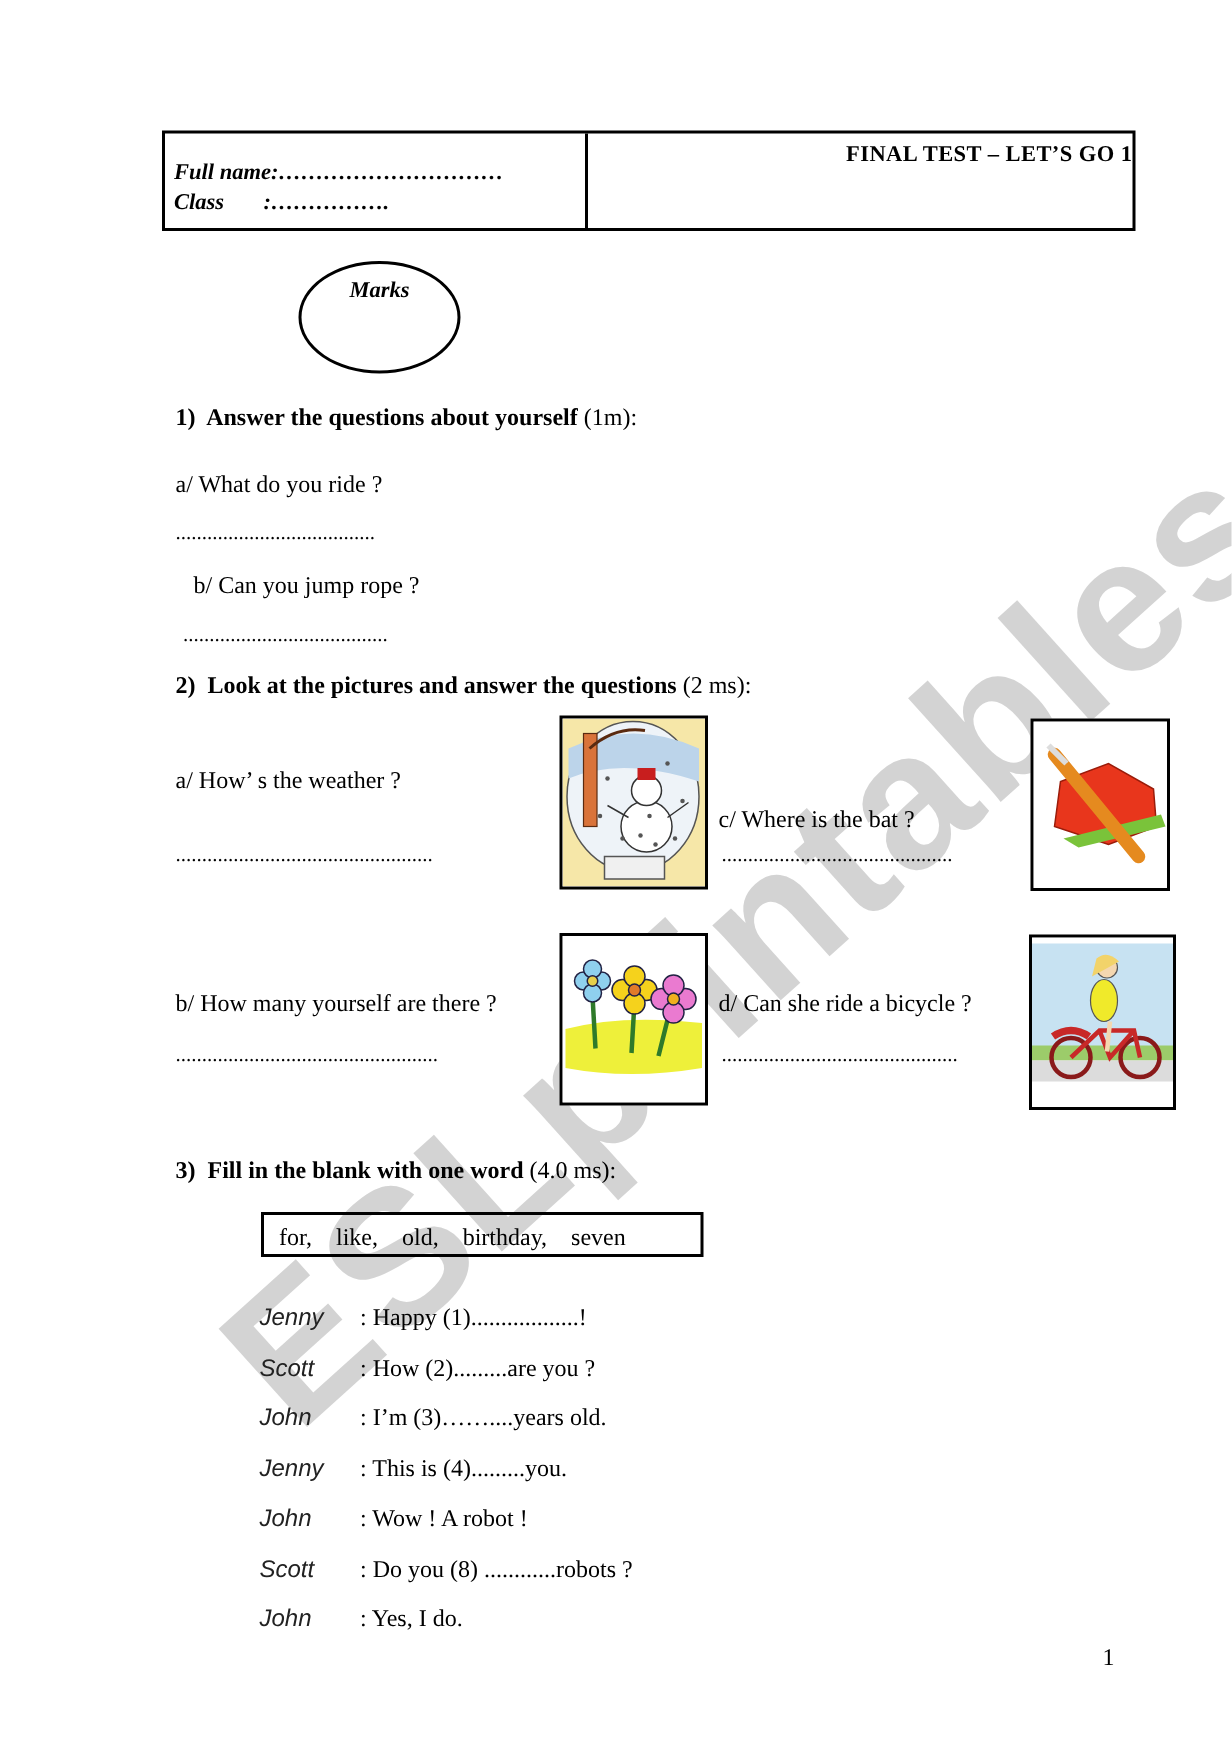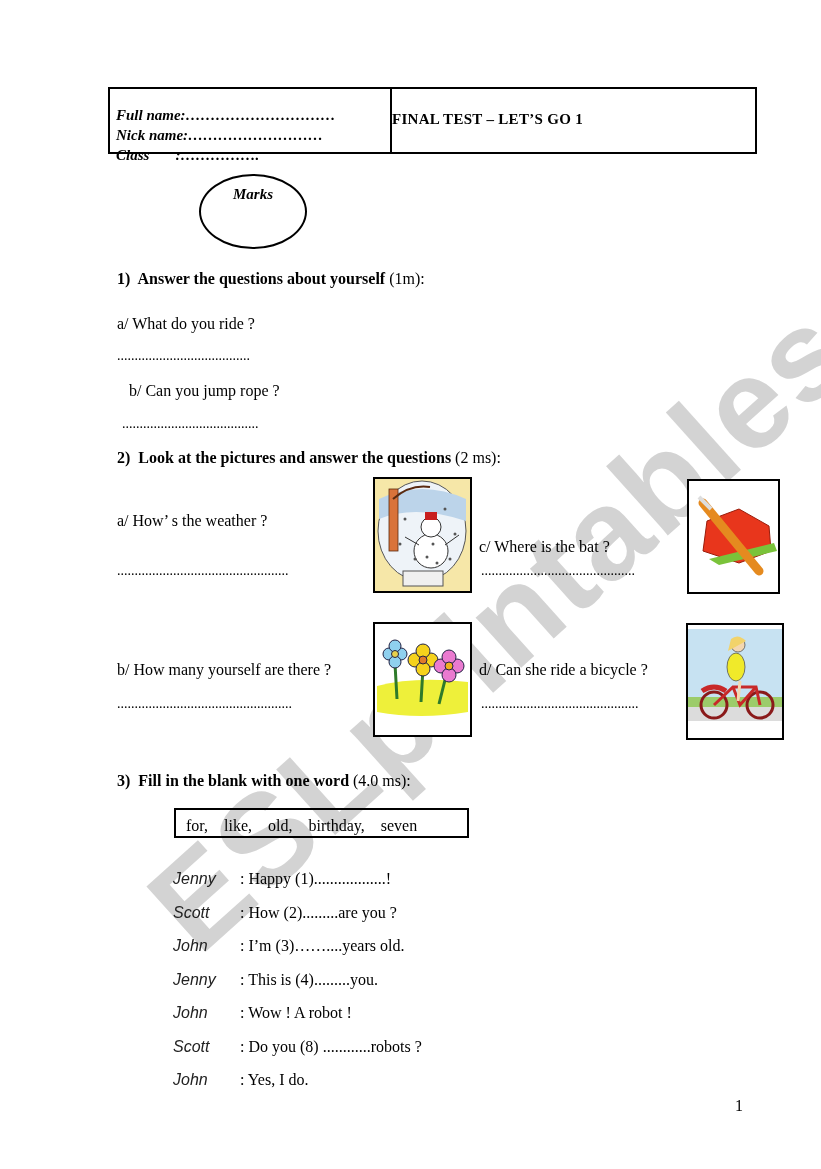--- a/index.html
+++ b/index.html
@@ -2,21 +2,21 @@
 <html><head>
 <meta charset="utf-8">
 <style>
   html, body { margin: 0; padding: 0; background: #ffffff; }
   body { width: 821px; height: 1169px; position: relative; overflow: hidden;
          font-family: "Liberation Serif", "DejaVu Serif", serif; color: #000; }
   .abs { position: absolute; }
   .header-box { left: 108px; top: 87px; width: 649px; height: 67px; border: 2px solid #000; box-sizing: border-box; }
   .header-left { position: absolute; left: 0; top: 0; width: 282px; height: 100%; border-right: 2px solid #000; box-sizing: border-box; padding: 16px 0 0 6px; }
   .header-left div { font-size: 15px; font-weight: bold; font-style: italic; line-height: 20px; white-space: nowrap; }
-  .header-right { position: absolute; left: 282px; top: 0; right: 0; height: 100%; text-align: left; padding-top: 19px; font-family: Liberation Serif, serif; }
+  .header-right { position: absolute; left: 282px; top: 0; right: 0; height: 100%; text-align: right; padding-top: 3px; font-family: Liberation Serif, serif; }
   .header-right div { font-size: 15px; font-weight: bold; line-height: 22px; letter-spacing: 0.3px; }
   .marks { left: 199px; top: 174px; width: 108px; height: 75px; border: 2px solid #000; border-radius: 50%; box-sizing: border-box; text-align: center; }
   .marks span { display: block; margin-top: 10px; font-size: 15px; font-weight: bold; font-style: italic; }
   .sec-title { font-size: 16px; font-weight: bold; white-space: nowrap; }
   .sec-title .pts { font-weight: normal; }
   .q { font-size: 16px; white-space: nowrap; }
   .dots { font-size: 14px; white-space: nowrap; letter-spacing: 0px; }
   .pic { border: 2px solid #000; box-sizing: border-box; background: #fff; overflow: hidden; }
   .wordbox { left: 174px; top: 808px; width: 295px; height: 30px; border: 2px solid #000; box-sizing: border-box; font-size: 16px; padding: 7px 0 0 10px; white-space: nowrap; word-spacing: 4px; }
   .dlg-row { position: absolute; left: 173px; height: 20px; font-size: 16px; white-space: nowrap; }
@@ -26,21 +26,20 @@
   .watermark { left: 60px; top: 470px; font-family: "Liberation Sans", "DejaVu Sans", sans-serif; font-weight: bold; font-size: 128px; color: rgba(150,150,150,0.42); transform: rotate(-42deg); transform-origin: left top; white-space: nowrap; pointer-events: none; left: 120px; top: 870px; letter-spacing: 2px; }
 </style>
 </head>
 <body>
 
 <div class="abs watermark">ESLprintables.com</div>
 
 <div class="abs header-box">
   <div class="header-left">
     <div>Full name:…………………………</div>
-    <div>Nick name:………………………</div>
     <div style="white-space:pre;">Class       :…………….</div>
   </div>
   <div class="header-right">
     <div>FINAL TEST – LET’S GO 1</div>
   </div>
 </div>
 
 <div class="abs marks">
   <span>Marks</span>
 </div>

